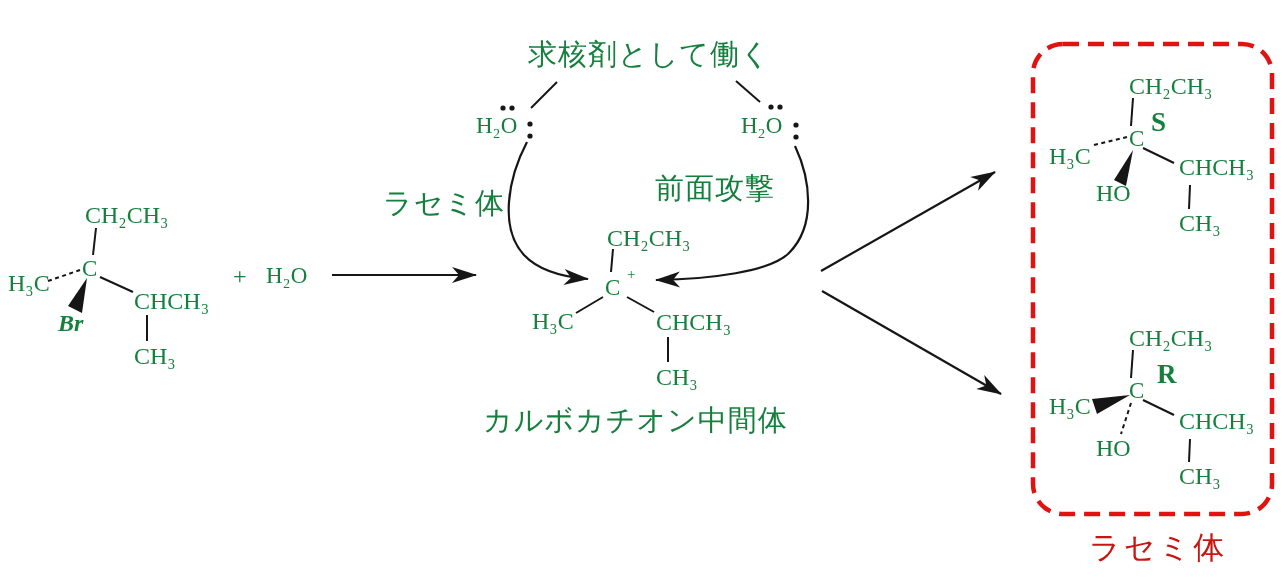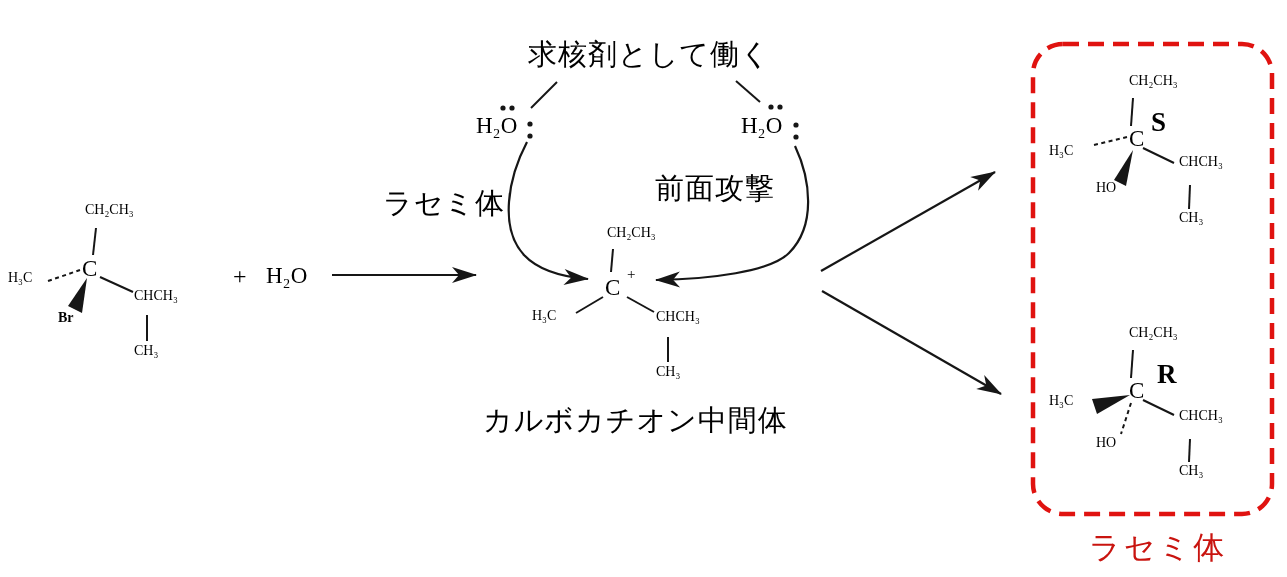--- a/index.html
+++ b/index.html
@@ -11,28 +11,28 @@
     color:#141414;
     overflow:hidden;
   }
   .layer{position:absolute;left:0;top:0;width:1287px;height:577px;}
   svg.layer{z-index:1;}
   .t{
     position:absolute;
     z-index:2;
     line-height:1;
     white-space:nowrap;
-    color:#000000;
+    color:#15803d;
   }
-  .f22{font-size:14px;}
+  .f22{font-size:24px;}
   .f23{font-size:23px;}
   .f24{font-size:24px;}
   .cfg{font-size:27px;font-weight:600;}
   .jp{font-size:29px;letter-spacing:1px;}
-  .bold{font-weight:bold;}
+  .bold{font-weight:bold;font-style:italic;}
   .charge{font-size:15px;}
   .red-label{color:#c9140f;font-size:31px;letter-spacing:3px;}
   .bond{stroke:#161616;stroke-width:2;fill:none;}
   .bond-dash{stroke:#161616;stroke-width:2;fill:none;stroke-dasharray:4 3.5;}
   .arrow{stroke:#161616;stroke-width:2.2;fill:none;}
   .wedge{fill:#161616;stroke:none;}
   .dot{fill:#161616;stroke:none;}
 </style>
 </head>
 <body>

